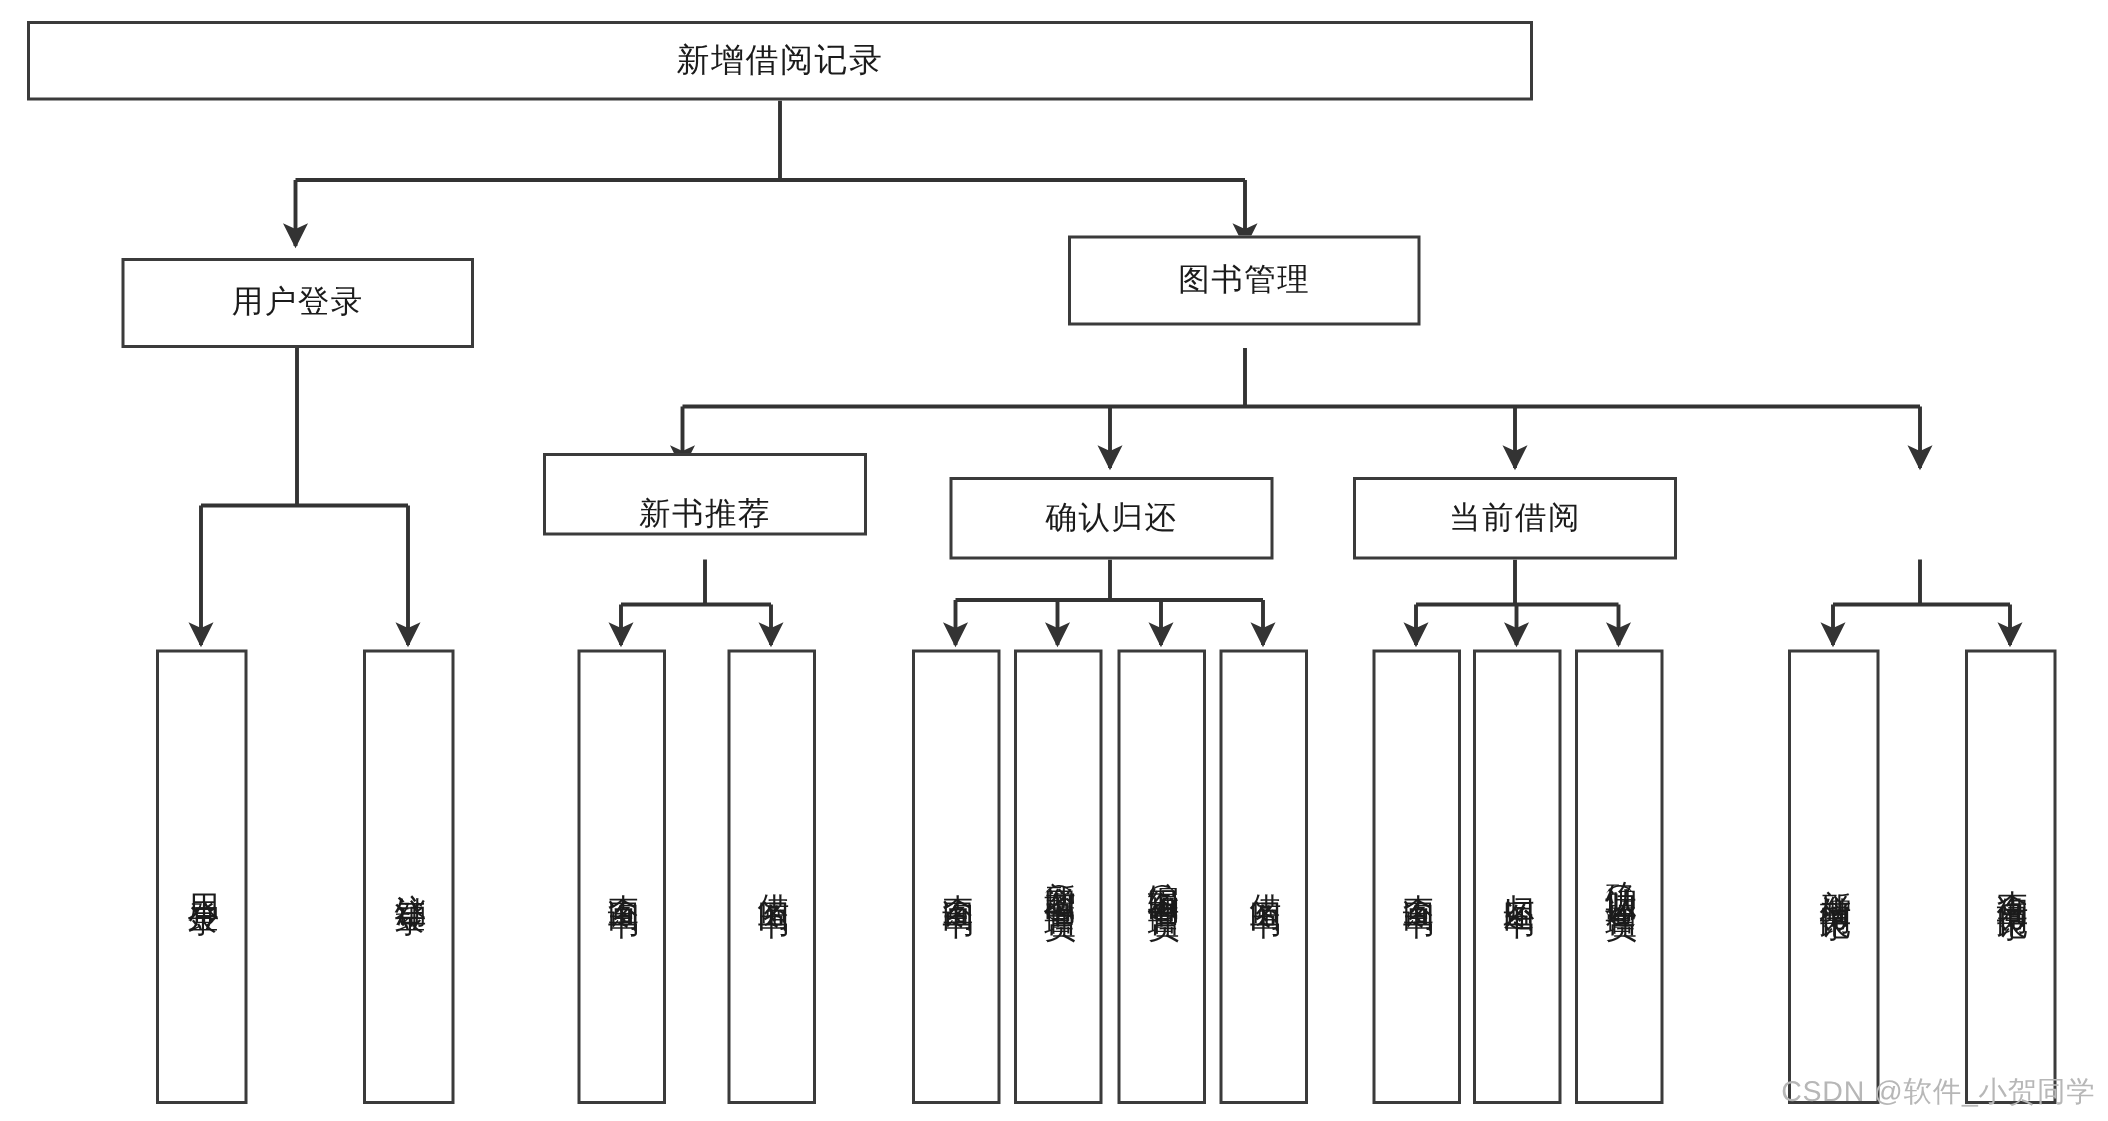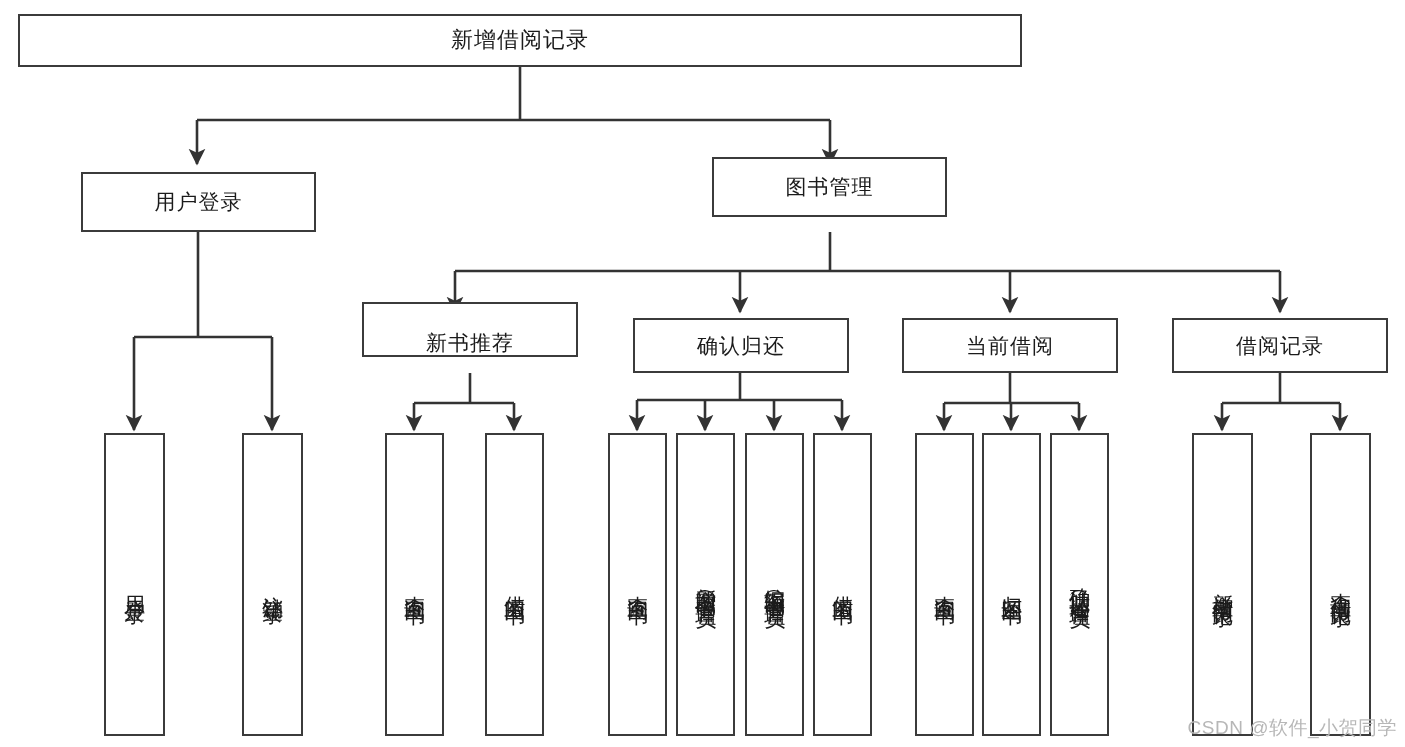--- a/index.html
+++ b/index.html
@@ -135,23 +135,20 @@
 
   <div class="node horiz" style="left:362px; top:302px; width:216px; height:55px;align-items:flex-end;">
     <span>新书推荐</span>
   </div>
   <div class="node horiz" style="left:633px; top:318px; width:216px; height:55px;">
     <span>确认归还</span>
   </div>
   <div class="node horiz" style="left:902px; top:318px; width:216px; height:55px;">
     <span>当前借阅</span>
   </div>
-  <div class="node horiz" style="left:1172px; top:318px; width:216px; height:55px;">
-    <span>借阅记录</span>
-  </div>
 
   <div class="node vert" style="left:104px; top:433px; width:61px; height:303px;">
     <span>用户登录</span>
   </div>
   <div class="node vert" style="left:242px; top:433px; width:61px; height:303px;">
     <span>注销登录</span>
   </div>
 
   <div class="node vert" style="left:385px; top:433px; width:59px; height:303px;">
     <span>查询图书</span>

